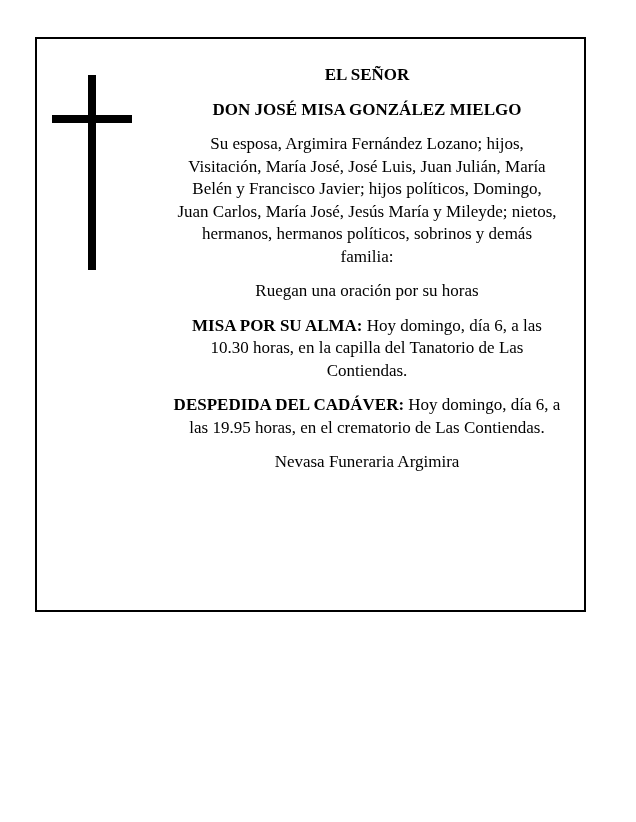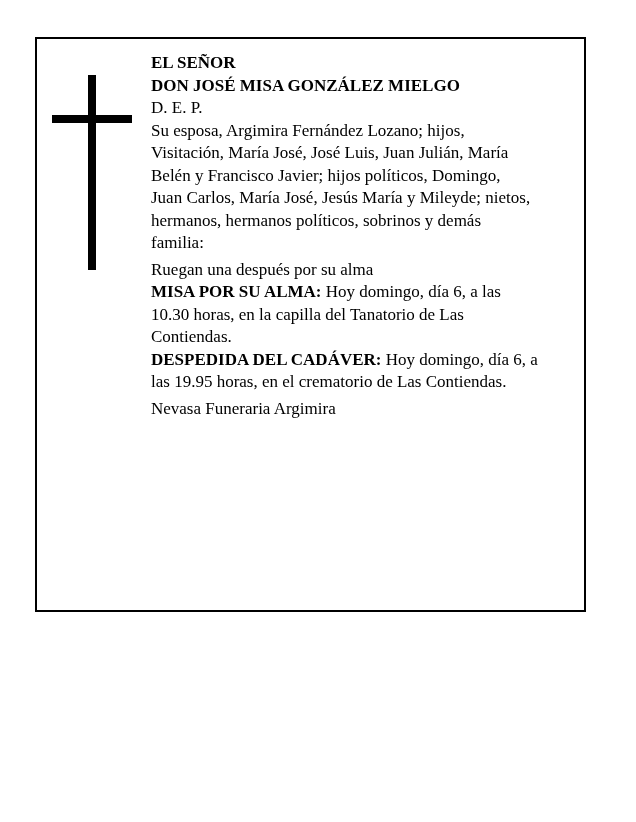--- a/index.html
+++ b/index.html
@@ -42,21 +42,22 @@
   .text-block {
     position: absolute;
     left: 151px;
     top: 52px;
     width: 432px;
     font-size: 17px;
     line-height: 22.5px;
   }
   .para {
     white-space: pre-line;
-    margin: 0;
+    margin: 12px;
+    text-align: center;
   }
   .bold { font-weight: bold; }
   .gap-before { margin-top: 4px; }
 </style>
 </head>
 <body>
 
 <div class="page">
   <div class="notice-box"></div>
 
@@ -64,30 +65,29 @@
     <div class="cross-vertical"></div>
     <div class="cross-horizontal"></div>
   </div>
 
   <div class="text-block">
     <p class="para bold">EL SEÑOR</p>
 
     <p class="para bold">DON JOSÉ MISA GONZÁLEZ MIELGO</p>
 
 
-    <p class="para">D. E. P.</p>
 
     <p class="para">Su esposa, Argimira Fernández Lozano; hijos,
 Visitación, María José, José Luis, Juan Julián, María
 Belén y Francisco Javier; hijos políticos, Domingo,
 Juan Carlos, María José, Jesús María y Mileyde; nietos,
 hermanos, hermanos políticos, sobrinos y demás
 familia:</p>
 
-    <p class="para gap-before">Ruegan una después por su alma</p>
+    <p class="para gap-before">Ruegan una oración por su horas</p>
 
 
     <p class="para"><span class="bold">MISA POR SU ALMA:</span> <span>Hoy domingo, día 6, a las
 10.30 horas, en la capilla del Tanatorio de Las
 Contiendas.</span></p>
 
     <p class="para"><span class="bold">DESPEDIDA DEL CADÁVER:</span> <span>Hoy domingo, día 6, a
 las 19.95 horas, en el crematorio de Las Contiendas.</span></p>
 
     <p class="para gap-before">Nevasa Funeraria Argimira</p>

